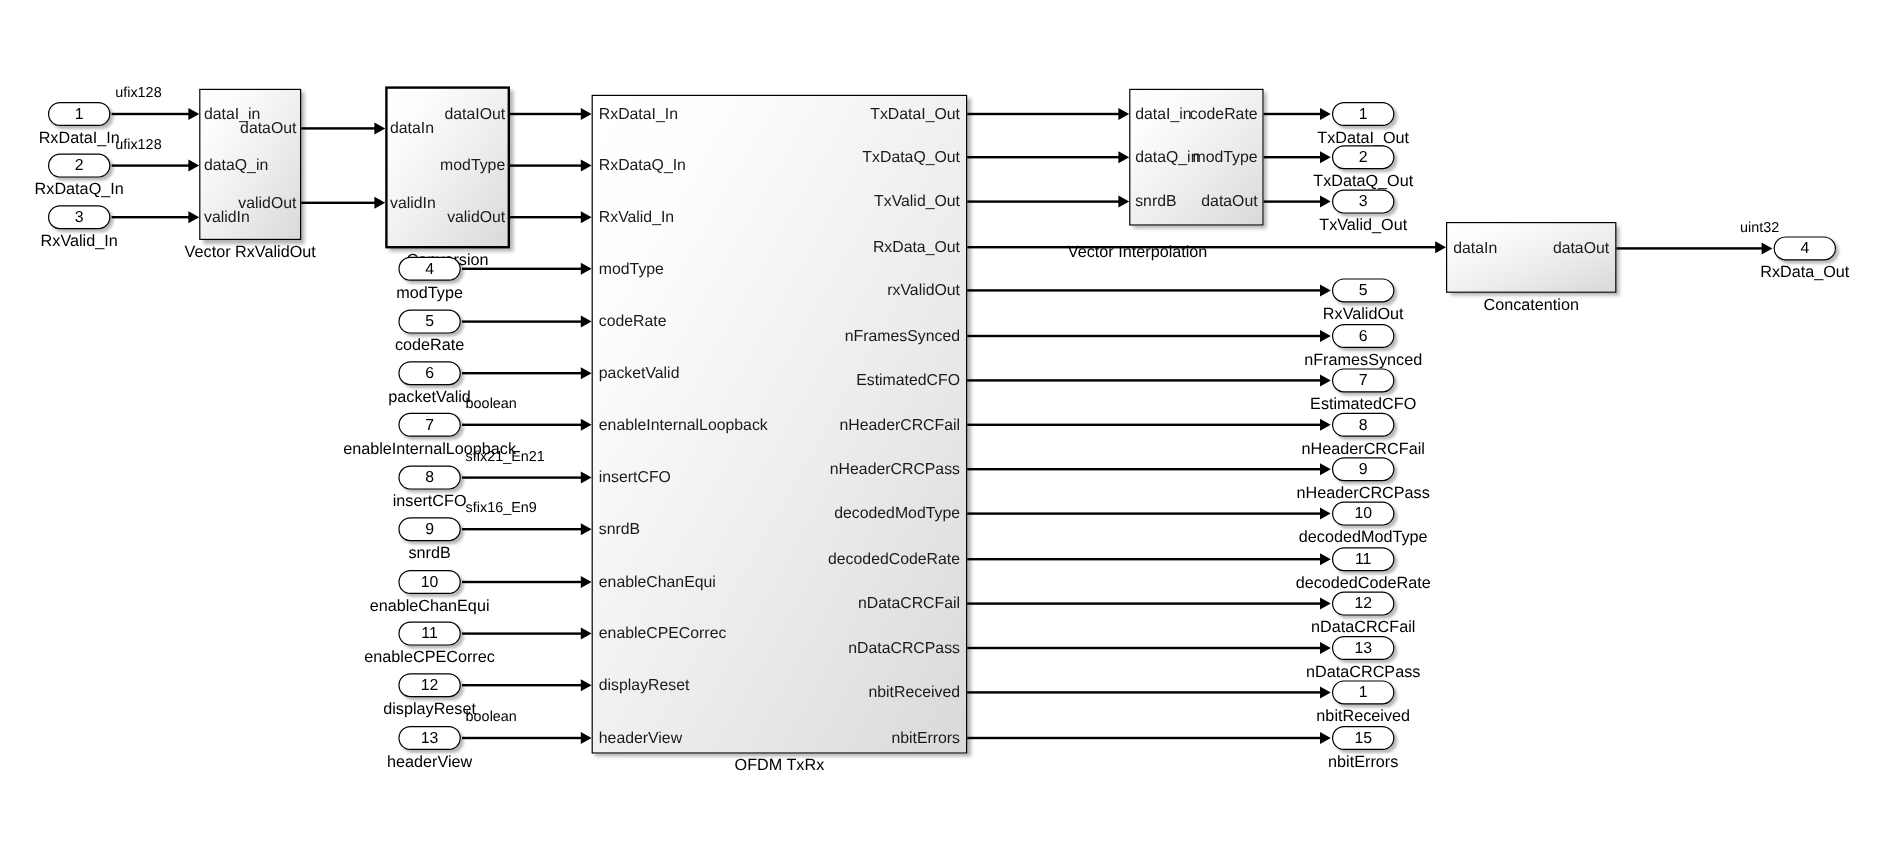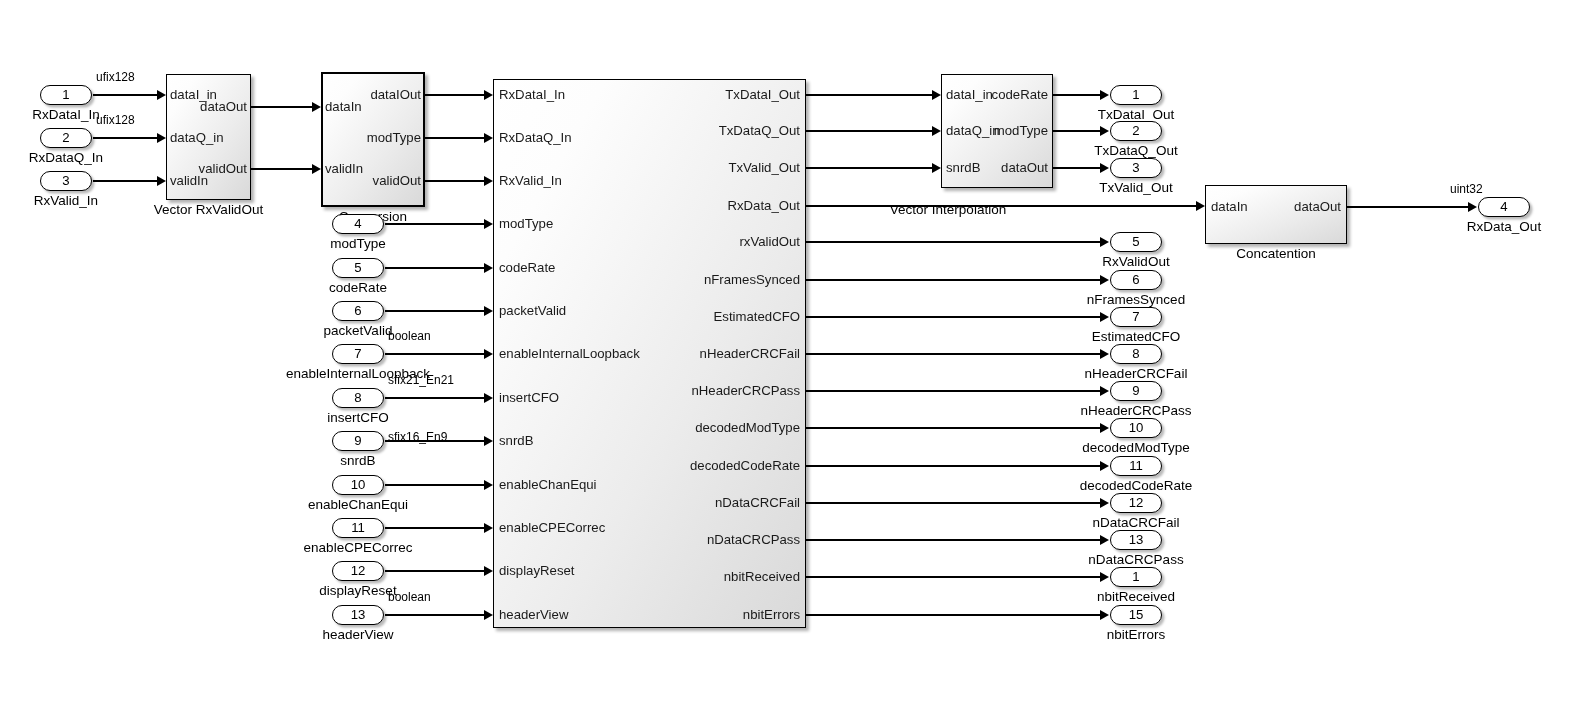--- a/index.html
+++ b/index.html
@@ -85,20 +85,21 @@
     font-size: 12px;
     color: #000000;
     white-space: nowrap;
   }
 </style>
 </head>
 <body>
 
 <div id="canvas">
     <div class="block" style="left: 493px; top: 79px; width: 313px; height: 549px;"></div>
+    <div class="block-label" style="left: 423px; top: 630px; width: 453px;">OFDM TxRx</div>
     <div class="port-text" style="left: 499px; top: 88px;">RxDataI_In</div>
     <div class="port-text" style="left: 499px; top: 131px;">RxDataQ_In</div>
     <div class="port-text" style="left: 499px; top: 174px;">RxValid_In</div>
     <div class="port-text" style="left: 499px; top: 217px;">modType</div>
     <div class="port-text" style="left: 499px; top: 261px;">codeRate</div>
     <div class="port-text" style="left: 499px; top: 304px;">packetValid</div>
     <div class="port-text" style="left: 499px; top: 347px;">enableInternalLoopback</div>
     <div class="port-text" style="left: 499px; top: 391px;">insertCFO</div>
     <div class="port-text" style="left: 499px; top: 434px;">snrdB</div>
     <div class="port-text" style="left: 499px; top: 478px;">enableChanEqui</div>
@@ -161,21 +162,21 @@
     <div class="port-token" style="left: 332px; top: 301px;">6</div>
     <div class="port-name" style="left: 248px; top: 323px; width: 220px;">packetValid</div>
     <div class="port-token" style="left: 332px; top: 344px;">7</div>
     <div class="port-name" style="left: 248px; top: 366px; width: 220px;">enableInternalLoopback</div>
     <div class="sig-type" style="left: 388px; top: 329px;">boolean</div>
     <div class="port-token" style="left: 332px; top: 388px;">8</div>
     <div class="port-name" style="left: 248px; top: 410px; width: 220px;">insertCFO</div>
     <div class="sig-type" style="left: 388px; top: 373px;">sfix21_En21</div>
     <div class="port-token" style="left: 332px; top: 431px;">9</div>
     <div class="port-name" style="left: 248px; top: 453px; width: 220px;">snrdB</div>
-    <div class="sig-type" style="left: 388px; top: 430px; text-align: center;">sfix16_En9</div>
+    <div class="sig-type" style="left: 388px; top: 416px; text-align: center;">sfix16_En9</div>
     <div class="port-token" style="left: 332px; top: 475px;">10</div>
     <div class="port-name" style="left: 248px; top: 497px; width: 220px;">enableChanEqui</div>
     <div class="port-token" style="left: 332px; top: 518px;">11</div>
     <div class="port-name" style="left: 248px; top: 540px; width: 220px;">enableCPECorrec</div>
     <div class="port-token" style="left: 332px; top: 561px;">12</div>
     <div class="port-name" style="left: 248px; top: 583px; width: 220px;">displayReset</div>
     <div class="port-token" style="left: 332px; top: 605px;">13</div>
     <div class="port-name" style="left: 248px; top: 627px; width: 220px;">headerView</div>
     <div class="sig-type" style="left: 388px; top: 590px;">boolean</div>
     <div class="wire" style="left: 93px; top: 94.2px; width: 65px;"></div>

